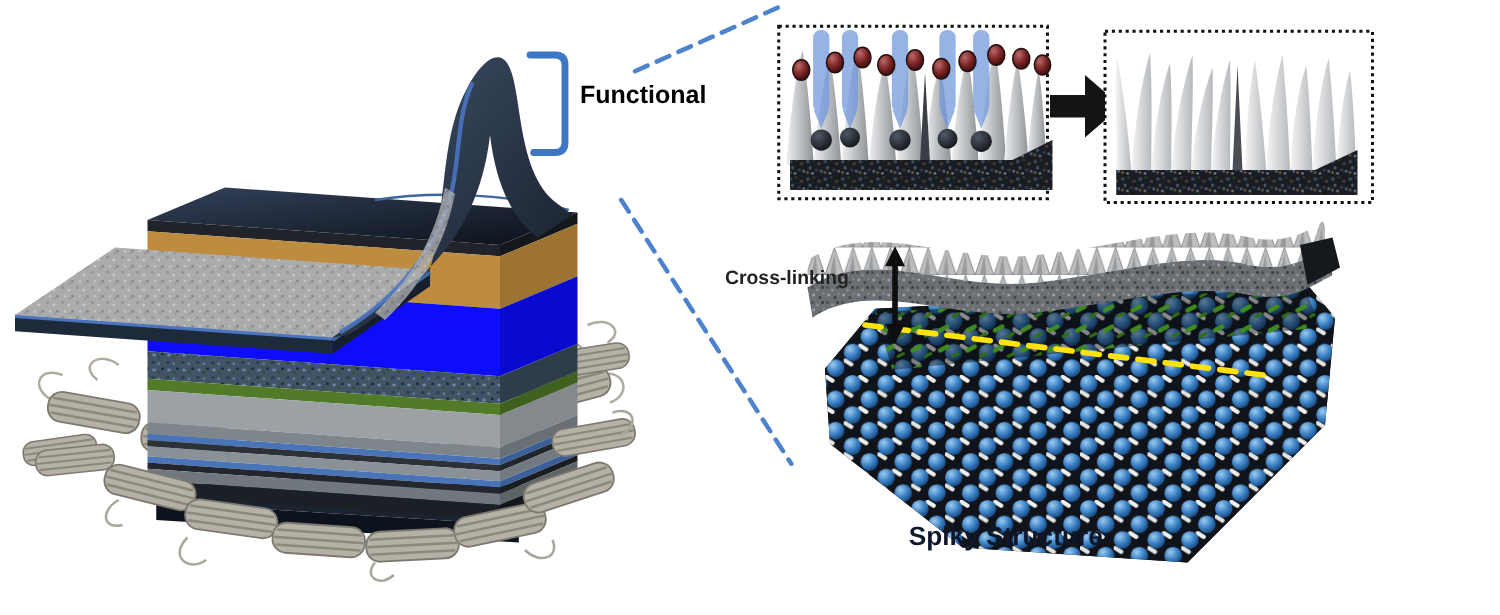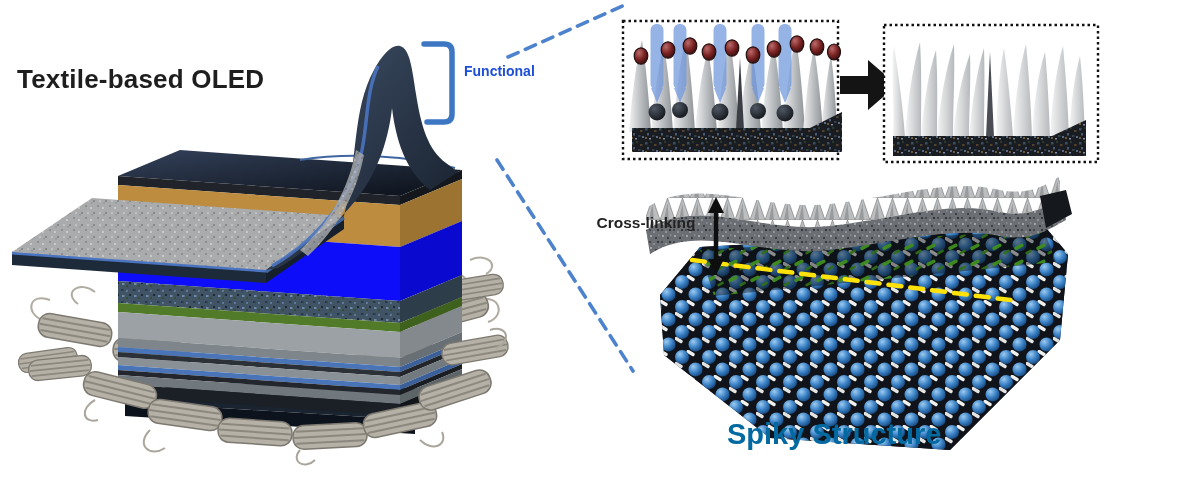--- a/index.html
+++ b/index.html
@@ -3,24 +3,24 @@
 <meta charset="utf-8">
 <style>
   html,body{margin:0;padding:0;background:#ffffff;}
   .stage{
     position:relative;width:1200px;height:492px;background:#ffffff;overflow:hidden;
     font-family:"Liberation Sans",sans-serif;
   }
   .stage svg{position:absolute;left:0;top:0;}
   .label{position:absolute;color:#1e1e1e;font-weight:bold;white-space:nowrap;}
   .title{left:17px;top:64px;font-size:26px;letter-spacing:0.2px;}
-  .bracket-label{left:464px;top:61px;font-size:14px;line-height:1.55;color:#1d4ed8;}
+  .bracket-label{left:464px;top:61px;font-size:20px;line-height:1.55;color:#000000;}
   .crosslink-label{left:580px;top:213px;width:132px;font-size:15.5px;line-height:1.3;
-    text-align:center;white-space:normal;color:#222;}
-  .spiky-label{left:727px;top:418px;font-size:29px;color:#0369a1;}
+    white-space:normal;color:#222;}
+  .spiky-label{left:727px;top:418px;font-size:21px;color:#0f172a;}
 </style>
 </head>
 <body>
 
 <div class="stage">
 
 <svg width="1200" height="492" viewBox="0 0 1200 492">
   <defs>
     <radialGradient id="gBall" cx="35%" cy="30%" r="75%">
       <stop offset="0%" stop-color="#9ccaf0"></stop>
@@ -294,21 +294,20 @@
              C 950,226 900,242 830,250 C 760,258 700,222 650,254 Z" fill="url(#noiseSheet)"></path>
     <polygon points="1040,196 1066,190 1072,214 1046,228" fill="#15181d"></polygon>
     <g>
       <line x1="716" y1="208" x2="716" y2="264" stroke="#0e0e0e" stroke-width="4.5"></line>
       <polygon points="716,197 708,213 724,213" fill="#0e0e0e"></polygon>
       <polygon points="716,275 708,259 724,259" fill="#0e0e0e"></polygon>
     </g>
   </g>
 </svg>
 
-<div class="label title">Textile-based OLED</div>
 <div class="label bracket-label">
   <div>Functional</div>
 </div>
 <div class="label crosslink-label">
   <div>Cross-linking</div>
 </div>
 <div class="label spiky-label">Spiky Structure</div>
 
 </div>
 

